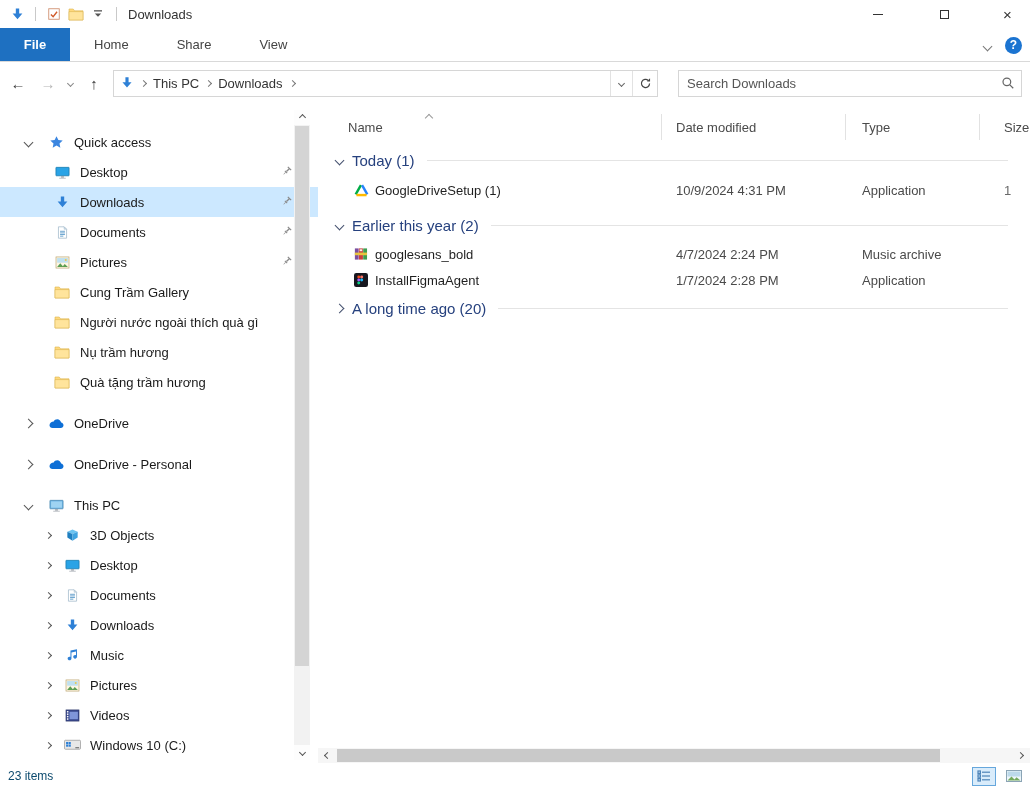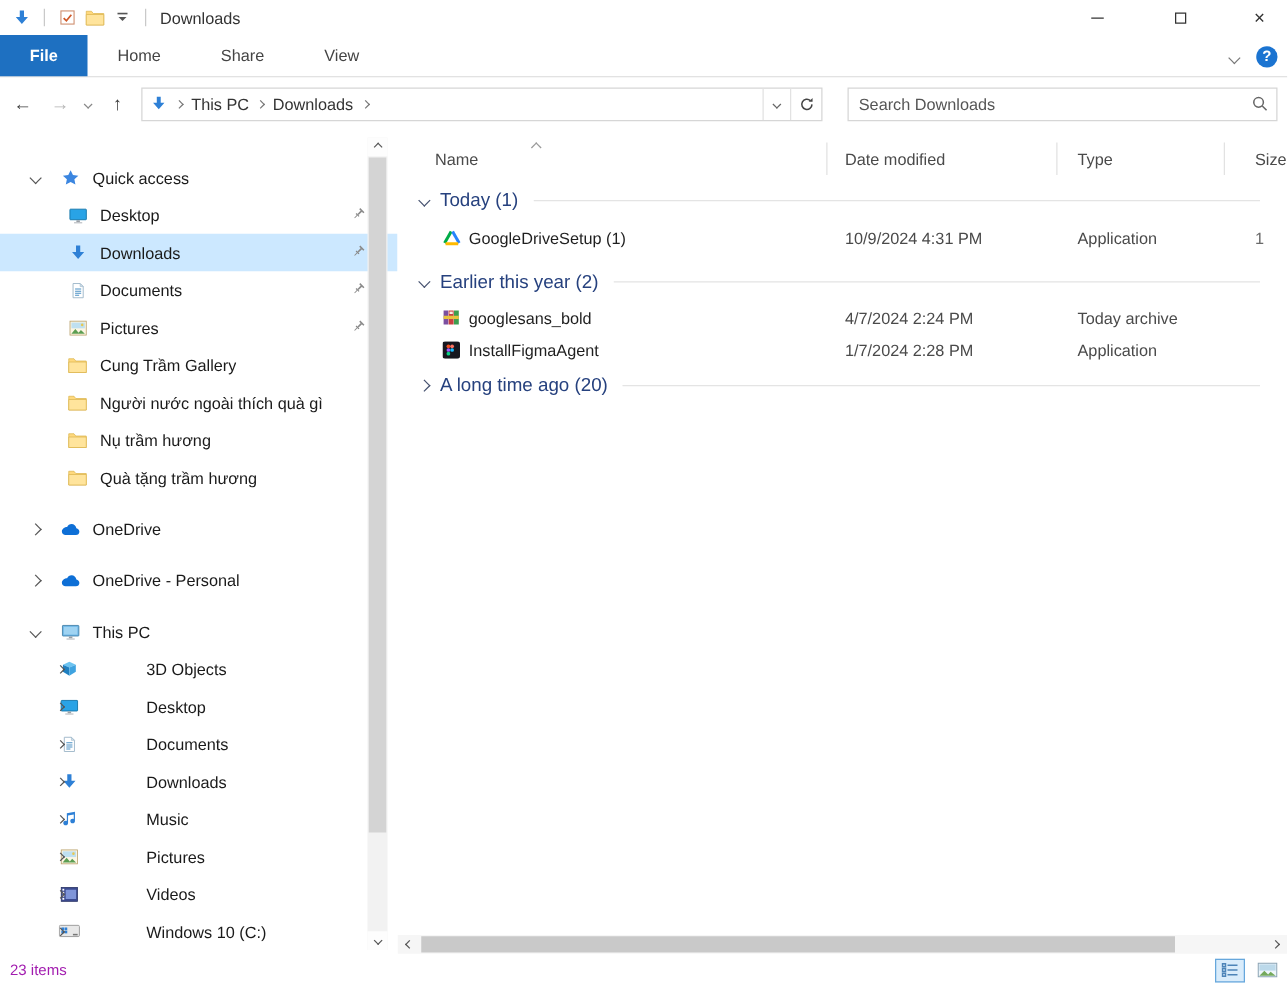--- a/index.html
+++ b/index.html
@@ -57,21 +57,21 @@
   .content{position:relative;display:flex;height:661px;background:#fff;}
 
   
   .nav{position:relative;width:318px;padding-top:23px;flex:none;overflow:hidden;}
   .srow{height:30px;display:flex;align-items:center;position:relative;padding-right:34px;}
   .srow .cvslot{position:absolute;left:22px;width:12px;display:flex;justify-content:center;}
   .srow .icon{width:20px;display:flex;justify-content:center;margin-right:8px;flex:none;}
   .srow .lbl{white-space:nowrap;overflow:hidden;color:#1a1a1a;}
   .srow.root{padding-left:46px;}
   .srow.child{padding-left:52px;}
-  .srow.pcchild{padding-left:45px;gap:44px;}
+  .srow.pcchild{padding-left:62px;}
   .srow.pcchild .cvslot{left:42px;}
   .srow.sel{background:#cce8ff;}
   .srow .pin{position:absolute;right:26px;top:9px;}
   .gap{height:11px;}
 
   
   .vscroll{position:absolute;top:6px;right:8px;width:16px;height:650px;background:#f2f2f2;}
   .vscroll .arr{position:absolute;left:0;width:16px;height:15px;display:flex;align-items:center;justify-content:center;background:#fdfdfd;}
   .vscroll .arr.top{top:0;}
   .vscroll .arr.bot{bottom:0;}
@@ -99,21 +99,21 @@
   .frow .c-size{flex:1;padding-left:24px;color:#6a6a6a;overflow:hidden;}
 
   
   .hscroll{position:absolute;left:0;right:0;bottom:2px;height:15px;background:#f6f6f6;}
   .hscroll .arr{position:absolute;top:0;width:15px;height:15px;display:flex;align-items:center;justify-content:center;}
   .hscroll .arr.l{left:2px;}
   .hscroll .arr.r{right:2px;}
   .hscroll .thumb{position:absolute;top:1px;left:19px;width:603px;height:13px;background:#c9c9c9;}
 
   
-  .statusbar{height:22px;display:flex;align-items:center;padding:0 8px;font-size:12px;color:#a21caf;position:relative;}
+  .statusbar{height:22px;display:flex;align-items:center;padding:0 8px;font-size:12px;color:#0c4a6e;position:relative;}
   .viewbtns{position:absolute;right:4px;top:0;display:flex;gap:6px;align-items:center;height:22px;}
   .viewbtn{width:24px;height:19px;display:flex;align-items:center;justify-content:center;}
   .viewbtn.selected{background:#d9ecfb;border:1px solid #66a7dc;}
 
   svg{display:block;}
 </style>
 </head>
 <body>
 
 <div class="win">
@@ -589,21 +589,21 @@
                 <rect x="1" y="1.6" width="4.3" height="12.8" fill="#7b4fa0"></rect>
                 <rect x="5.6" y="1.6" width="4.6" height="12.8" fill="#c94040"></rect>
                 <rect x="10.5" y="1.6" width="4.4" height="12.8" fill="#3e9e4f"></rect>
                 <rect x="1" y="6.4" width="13.9" height="3" fill="#e8c33e"></rect>
                 <rect x="6.4" y="2.6" width="3" height="2.2" fill="#f5f0e6"></rect>
               </svg>
           </span>
           <span>googlesans_bold</span>
         </span>
         <span class="c-date">4/7/2024 2:24 PM</span>
-        <span class="c-type">Today archive</span>
+        <span class="c-type">Music archive</span>
         <span class="c-size"></span>
       </div>
 
       <div class="frow">
         <span class="c-name">
           <span class="ficon">
             <svg width="14" height="14" viewBox="0 0 16 16">
                 <rect width="16" height="16" rx="2.5" fill="#17171f"></rect>
                 <circle cx="5.4" cy="4.6" r="1.7" fill="#f24e1e"></circle>
                 <circle cx="8.8" cy="4.6" r="1.7" fill="#ff7262"></circle>

